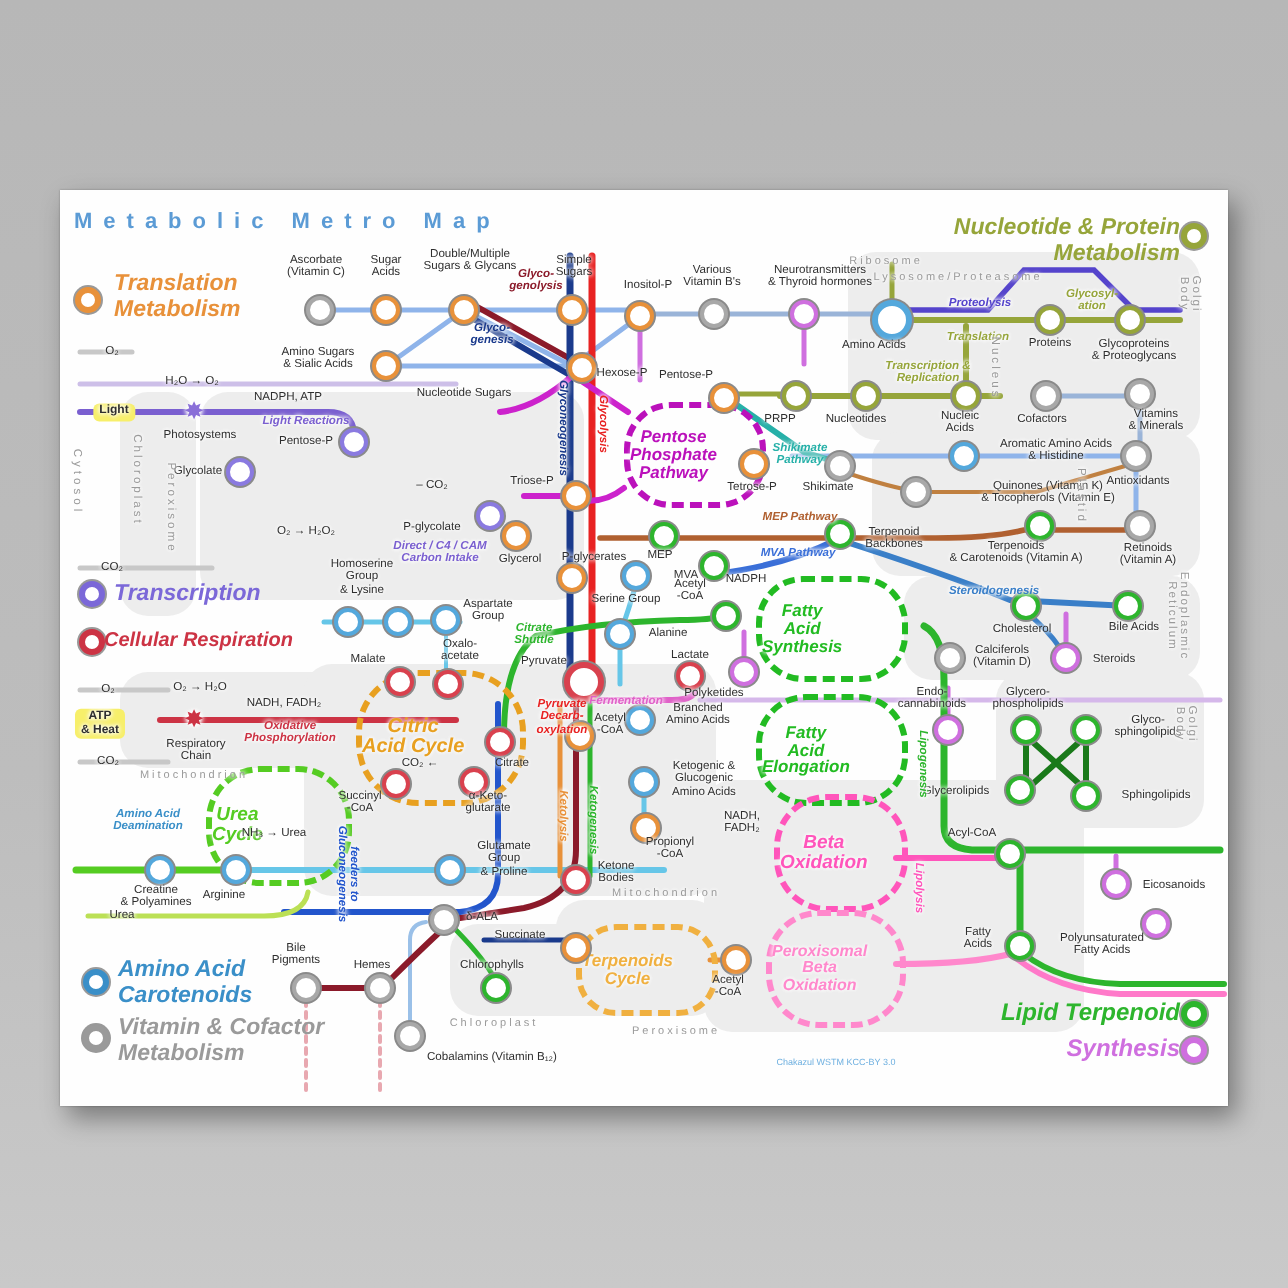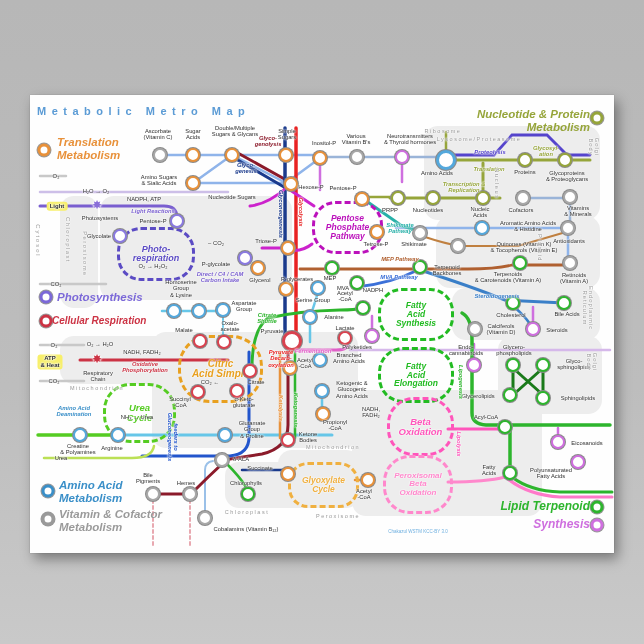--- a/index.html
+++ b/index.html
@@ -3,21 +3,21 @@
 <meta charset="utf-8">
 <style>
   html,body{margin:0;padding:0;width:644px;height:644px;overflow:hidden;
     font-family:"Liberation Sans","DejaVu Sans",sans-serif;}
   #wall{position:absolute;inset:0;background:linear-gradient(180deg,#b7b7b7 0%,#bdbdbd 60%,#c9c9c9 100%);}
   #sheet{position:absolute;left:30px;top:95px;width:584px;height:458px;background:#fefefe;
     box-shadow:4px 6px 12px rgba(0,0,0,.38),0 0 1px #888;}
   #board{position:absolute;inset:0;}
   #board .comp{position:absolute;background:#ededed;border-radius:14px;}
   #board svg.lines{position:absolute;left:0;top:0;width:644px;height:644px;}
-  .cycle{position:absolute;border-style:dashed;border-width:3.5px;display:flex;align-items:center;justify-content:center;}
+  .cycle{position:absolute;border-style:dashed;border-width:3.5px;display:flex;align-items:center;justify-content:flex-start;}
   .cyc-label{font-weight:bold;font-style:italic;text-align:center;white-space:pre-line;line-height:1.04;
     text-shadow:0 0 2px #fff,0 0 2px #fff;}
   .station{position:absolute;width:10px;height:10px;border-radius:50%;background:#fff;
     border:2.6px solid #888;box-shadow:0 0 0 1px #8a8a8a;transform:translate(-50%,-50%);}
   .station.big{width:14px;height:14px;border-width:3.2px;}
   .slabel,.t{position:absolute;font-size:5.8px;color:#2f2f2f;line-height:1.1;text-align:center;
     white-space:pre-line;transform:translate(-50%,-50%);
     text-shadow:0 0 2px #fff,0 0 2px #fff,0 0 3px #fff;}
   #title{position:absolute;left:37px;top:105px;font-size:11px;font-weight:bold;color:#5b9bd5;
     letter-spacing:5.5px;white-space:nowrap;}
@@ -116,33 +116,29 @@
         <path d="M513,368 L543,395" stroke="#1a7a1a" stroke-width="3" fill="none" stroke-linecap="round"></path>
         <path d="M543,368 L513,395" stroke="#1a7a1a" stroke-width="3" fill="none" stroke-linecap="round"></path>
         <path d="M226,463 Q240,477 246,487" stroke="#2db52d" stroke-width="2.5" fill="none" stroke-linecap="round"></path>
         <path d="M512,477 Q530,491 560,492 H612" stroke="#2db52d" stroke-width="3" fill="none" stroke-linecap="round"></path>
         <path d="M508,479 Q528,495 560,497 H612" stroke="#ff79c9" stroke-width="3" fill="none" stroke-linecap="round"></path>
         <path d="M448,429 H504" stroke="#ff55bb" stroke-width="3" fill="none" stroke-linecap="round"></path>
         <path d="M448,482 Q486,482 505,477" stroke="#ff88cc" stroke-width="3" fill="none" stroke-linecap="round"></path>
         <path d="M355,480 H362" stroke="#e8913a" stroke-width="2.5" fill="none" stroke-linecap="round"></path>
       </svg>
       <div class="t" style="left: 216px; top: 243px; color: rgb(47, 47, 47); font-size: 5.8px; font-weight: normal; font-style: normal; letter-spacing: 0px; transform: translate(-50%, -50%);">– CO₂</div>
-      <div class="cycle" style="left: 117px; top: 227px; width: 72px; height: 48px; border-color: rgb(91, 75, 196); border-radius: 24px;">
-        <div class="cyc-label" style="color: rgb(91, 75, 196); font-size: 9px;">Photo-
-respiration</div>
-      </div>
       <div class="t" style="left: 153px; top: 266px; color: rgb(47, 47, 47); font-size: 5.8px; font-weight: normal; font-style: normal; letter-spacing: 0px; transform: translate(-50%, -50%);">O₂ → H₂O₂</div>
       <div class="cycle" style="left: 312px; top: 201px; width: 65px; height: 47px; border-color: rgb(187, 17, 187); border-radius: 23.5px;">
         <div class="cyc-label" style="color: rgb(187, 17, 187); font-size: 8.5px;">Pentose
 Phosphate
 Pathway</div>
       </div>
       <div class="cycle" style="left: 178px; top: 335px; width: 79px; height: 62px; border-color: rgb(232, 160, 32); border-radius: 31px;">
         <div class="cyc-label" style="color: rgb(232, 160, 32); font-size: 10px;">Citric
-Acid Simple</div>
+Acid Cycle</div>
       </div>
       <div class="t" style="left: 210px; top: 382px; color: rgb(47, 47, 47); font-size: 5.8px; font-weight: normal; font-style: normal; letter-spacing: 0px; transform: translate(-50%, -50%);">CO₂ ←</div>
       <div class="cycle" style="left: 103px; top: 383px; width: 67px; height: 54px; border-color: rgb(85, 204, 34); border-radius: 27px;">
         <div class="cyc-label" style="color: rgb(85, 204, 34); font-size: 9.5px;">Urea
 Cycle</div>
       </div>
       <div class="t" style="left: 137px; top: 417px; color: rgb(47, 47, 47); font-size: 5.8px; font-weight: normal; font-style: normal; letter-spacing: 0px; transform: translate(-50%, -50%);">NH₃ → Urea</div>
       <div class="cycle" style="left: 378px; top: 288px; width: 70px; height: 47px; border-color: rgb(34, 187, 34); border-radius: 23.5px;">
         <div class="cyc-label" style="color: rgb(34, 187, 34); font-size: 8.5px;">Fatty
 Acid
@@ -156,21 +152,21 @@
       <div class="cycle" style="left: 387px; top: 397px; width: 61px; height: 53px; border-color: rgb(255, 85, 187); border-radius: 26.5px;">
         <div class="cyc-label" style="color: rgb(255, 85, 187); font-size: 9.5px;">Beta
 Oxidation</div>
       </div>
       <div class="cycle" style="left: 383px; top: 455px; width: 64px; height: 53px; border-color: rgb(255, 136, 204); border-radius: 26.5px;">
         <div class="cyc-label" style="color: rgb(255, 136, 204); font-size: 8px;">Peroxisomal
 Beta
 Oxidation</div>
       </div>
       <div class="cycle" style="left: 288px; top: 462px; width: 65px; height: 40px; border-color: rgb(240, 176, 64); border-radius: 20px;">
-        <div class="cyc-label" style="color: rgb(240, 176, 64); font-size: 8.5px;">Glyoxylate
+        <div class="cyc-label" style="color: rgb(240, 176, 64); font-size: 8.5px;">Terpenoids
 Cycle</div>
       </div>
       <div class="station" style="left: 160px; top: 155px; border-color: rgb(168, 168, 168);"></div>
       <div class="slabel" style="left: 158px; top: 134px;">Ascorbate
 (Vitamin C)</div>
       <div class="station" style="left: 193px; top: 155px; border-color: rgb(232, 145, 58);"></div>
       <div class="slabel" style="left: 193px; top: 134px;">Sugar
 Acids</div>
       <div class="station" style="left: 232px; top: 155px; border-color: rgb(232, 145, 58);"></div>
       <div class="slabel" style="left: 235px; top: 131px;">Double/Multiple
@@ -428,26 +424,26 @@
       <div class="t" style="left: 592px; top: 362px; color: rgb(154, 154, 154); font-size: 5.8px; font-weight: normal; font-style: normal; letter-spacing: 1px; transform: translate(-50%, -50%) rotate(90deg);">Golgi
 Body</div>
       <div class="t" style="left: 247px; top: 512px; color: rgb(154, 154, 154); font-size: 5.5px; font-weight: normal; font-style: normal; letter-spacing: 1.5px; transform: translate(-50%, -50%);">Chloroplast</div>
       <div class="t" style="left: 338px; top: 516px; color: rgb(154, 154, 154); font-size: 5.5px; font-weight: normal; font-style: normal; letter-spacing: 1.5px; transform: translate(-50%, -50%);">Peroxisome</div>
       <div class="t" style="left: 333px; top: 447px; color: rgb(154, 154, 154); font-size: 5.5px; font-weight: normal; font-style: normal; letter-spacing: 1.5px; transform: translate(-50%, -50%);">Mitochondrion</div>
       <div class="t" style="left: 418px; top: 532px; color: rgb(111, 176, 224); font-size: 4.5px; font-weight: normal; font-style: normal; letter-spacing: 0px; transform: translate(-50%, -50%);">Chakazul WSTM KCC-BY 3.0</div>
       <div class="ldot" style="left: 44px; top: 150px; border-color: rgb(232, 145, 58);"></div>
       <div class="ltext" style="color: rgb(232, 145, 58); font-size: 11.5px; top: 136px; left: 57px;">Translation
 Metabolism</div>
       <div class="ldot" style="left: 46px; top: 297px; border-color: rgb(123, 104, 216);"></div>
-      <div class="ltext" style="color: rgb(123, 104, 216); font-size: 11.5px; top: 291px; left: 57px;">Photosynthesis</div>
+      <div class="ltext" style="color: rgb(123, 104, 216); font-size: 11.5px; top: 291px; left: 57px;">Transcription</div>
       <div class="ldot" style="left: 46px; top: 321px; border-color: rgb(204, 51, 68);"></div>
       <div class="ltext" style="color: rgb(204, 51, 68); font-size: 10px; top: 315px; left: 52px;">Cellular Respiration</div>
       <div class="ldot" style="left: 48px; top: 491px; border-color: rgb(58, 143, 200);"></div>
       <div class="ltext" style="color: rgb(58, 143, 200); font-size: 11.5px; top: 479px; left: 59px;">Amino Acid
-Metabolism</div>
+Carotenoids</div>
       <div class="ldot" style="left: 48px; top: 519px; border-color: rgb(154, 154, 154);"></div>
       <div class="ltext" style="color: rgb(154, 154, 154); font-size: 11.5px; top: 508px; left: 59px;">Vitamin &amp; Cofactor
 Metabolism</div>
       <div class="ldot" style="left: 597px; top: 118px; border-color: rgb(150, 165, 58);"></div>
       <div class="ltext" style="color: rgb(150, 165, 58); font-size: 11.5px; top: 108px; right: 54px; text-align: right;">Nucleotide &amp; Protein
 Metabolism</div>
       <div class="ldot" style="left: 597px; top: 507px; border-color: rgb(45, 181, 45);"></div>
       <div class="ltext" style="color: rgb(45, 181, 45); font-size: 12px; top: 500px; right: 54px; text-align: right;">Lipid Terpenoid</div>
       <div class="ldot" style="left: 597px; top: 525px; border-color: rgb(207, 111, 223);"></div>
       <div class="ltext" style="color: rgb(207, 111, 223); font-size: 12px; top: 518px; right: 54px; text-align: right;">Synthesis</div>

